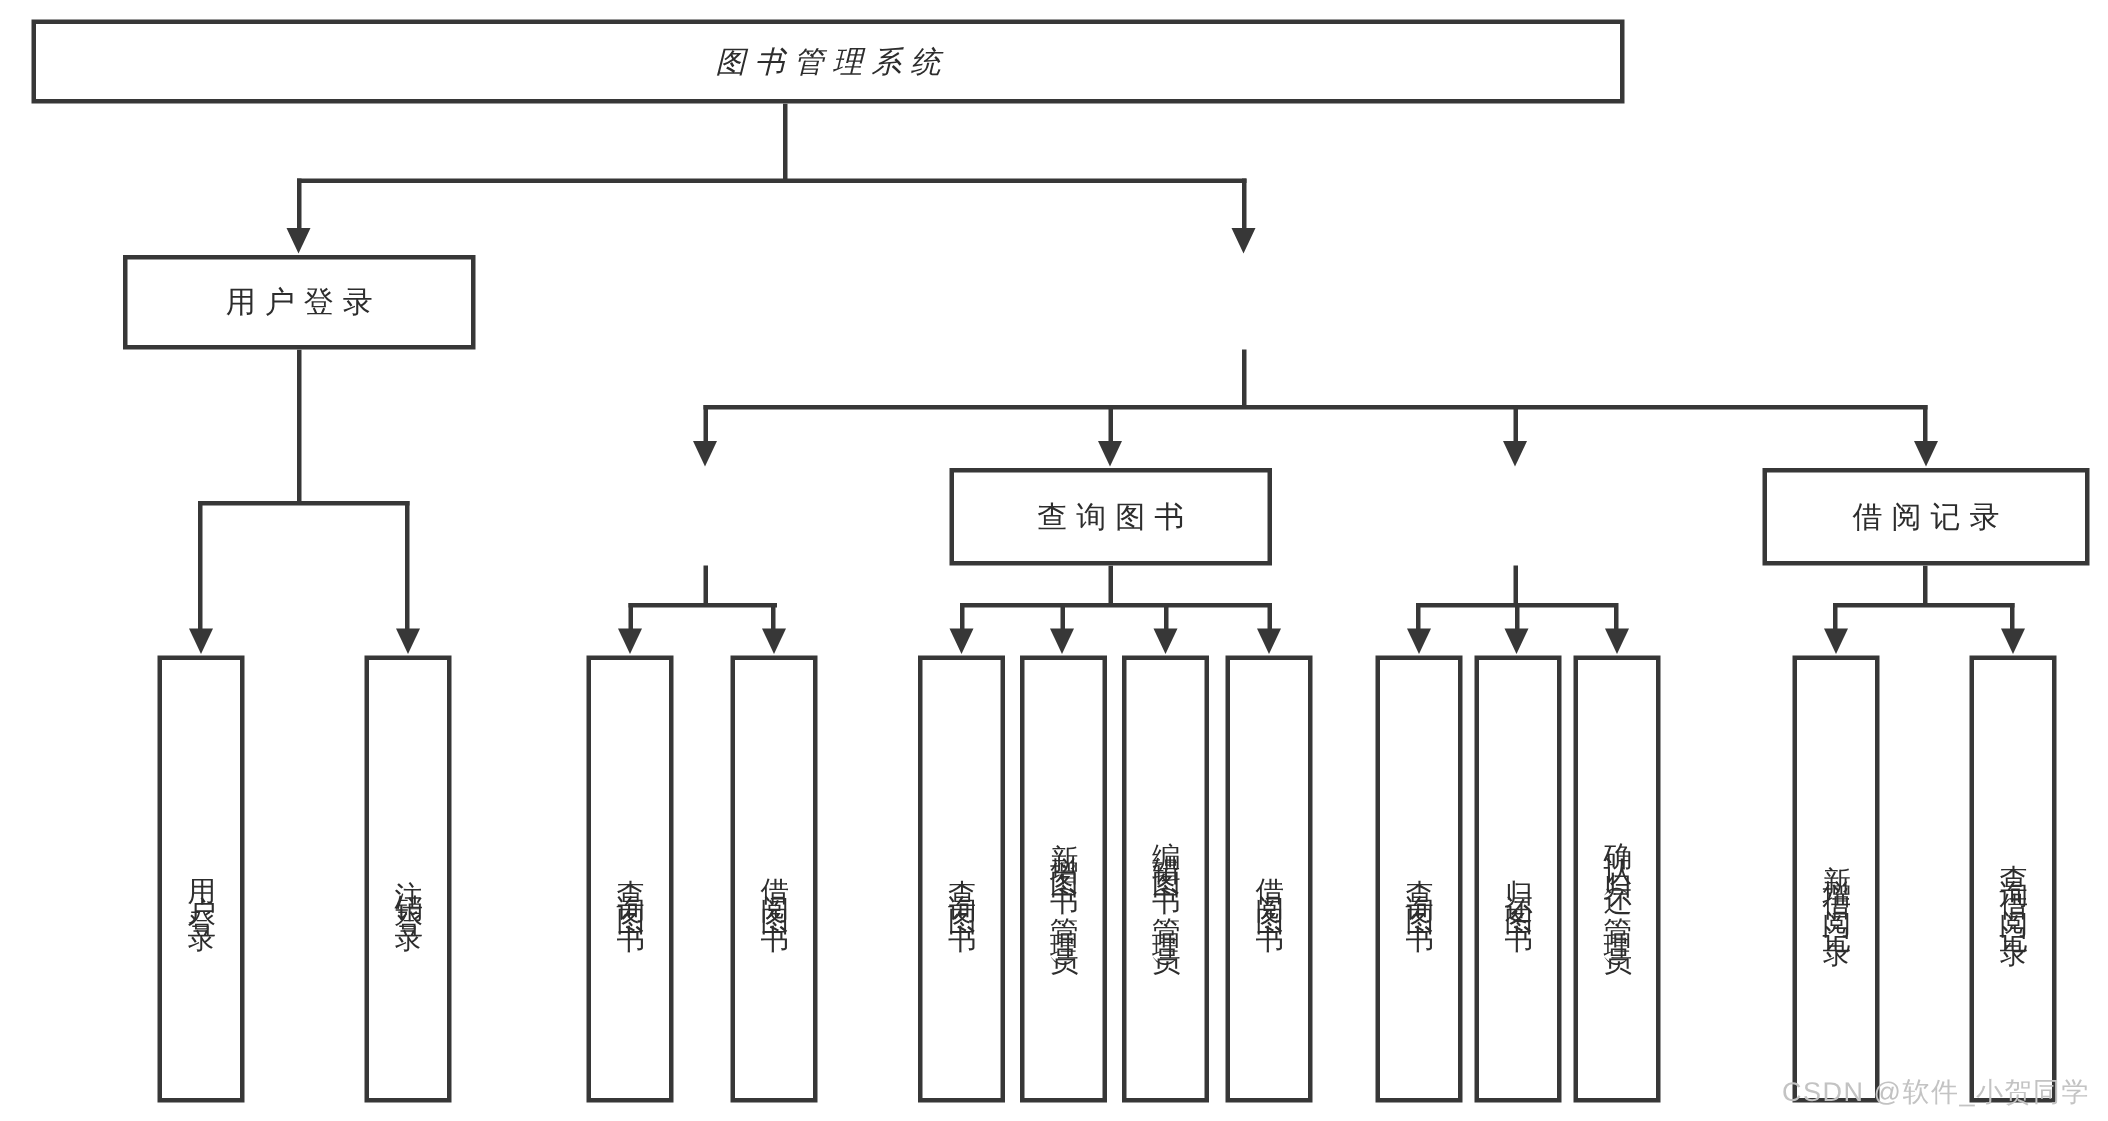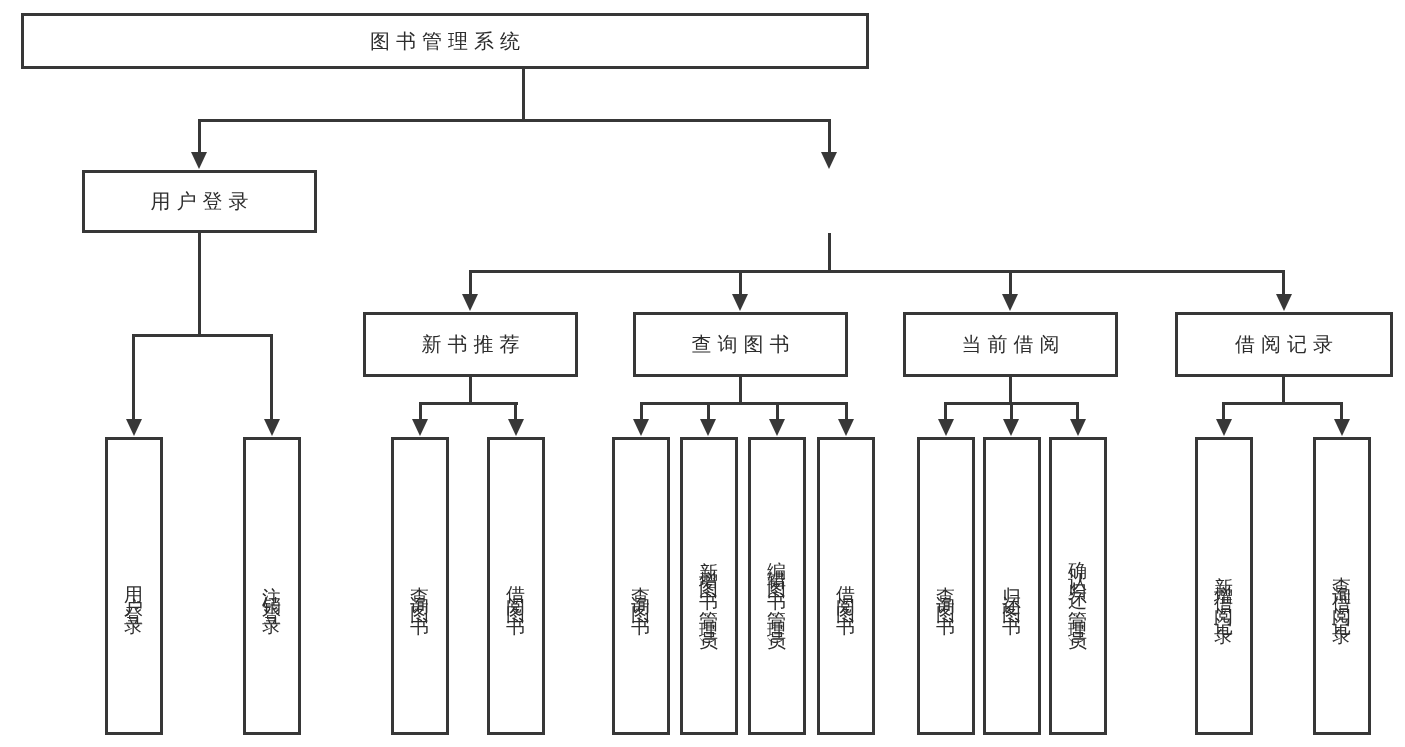--- a/index.html
+++ b/index.html
@@ -12,21 +12,21 @@
     position:absolute;box-sizing:border-box;background:#ffffff;
     border:3px solid #373737;display:flex;align-items:center;justify-content:center;
     color:#2d2d2d;
   }
   .h-label{font-size:20px;letter-spacing:6px;margin-right:-6px;white-space:nowrap;}
   .leaf{top:437px;width:58px;height:298px;}
   .v-label{
     writing-mode:vertical-rl;text-orientation:mixed;
     font-size:19px;letter-spacing:10px;margin-bottom:-10px;line-height:1;
   }
-  #n-root{left:21px;top:13px;width:848px;height:56px;}
+  #n-root{left:21px;top:13px;width:1062px;height:56px;font-style:italic;}
   #n-user{left:82px;top:170px;width:235px;height:63px;}
   #n-book{left:712px;top:170px;width:235px;height:63px;}
   #n-l3-0{left:363px;top:312px;width:215px;height:65px;}
   #n-l3-1{left:633px;top:312px;width:215px;height:65px;}
   #n-l3-2{left:903px;top:312px;width:215px;height:65px;}
   #n-l3-3{left:1175px;top:312px;width:218px;height:65px;}
   #lf-a1{left:105px;} #lf-a2{left:243px;}
   #lf-b1{left:391px;} #lf-b2{left:487px;}
   #lf-c1{left:612px;} #lf-c2{left:680px;} #lf-c3{left:748px;} #lf-c4{left:817px;}
   #lf-d1{left:917px;} #lf-d2{left:983px;} #lf-d3{left:1049px;}
@@ -138,28 +138,22 @@
   <div class="arrow lhead" id="a-e2"></div>
 
   <div class="box" id="n-root">
     <span class="h-label">图书管理系统</span>
   </div>
 
   <div class="box" id="n-user">
     <span class="h-label">用户登录</span>
   </div>
 
-  <div class="box" id="n-l3-0">
-    <span class="h-label">新书推荐</span>
-  </div>
   <div class="box" id="n-l3-1">
     <span class="h-label">查询图书</span>
-  </div>
-  <div class="box" id="n-l3-2">
-    <span class="h-label">当前借阅</span>
   </div>
   <div class="box" id="n-l3-3">
     <span class="h-label">借阅记录</span>
   </div>
 
   <div class="box leaf" id="lf-a1">
     <span class="v-label">用户登录</span>
   </div>
   <div class="box leaf" id="lf-a2">
     <span class="v-label">注销登录</span>
@@ -191,13 +185,14 @@
   <div class="box leaf" id="lf-d3">
     <span class="v-label">确认归还（管理员）</span>
   </div>
   <div class="box leaf" id="lf-e1">
     <span class="v-label">新增借阅记录</span>
   </div>
   <div class="box leaf" id="lf-e2">
     <span class="v-label">查询借阅记录</span>
   </div>
 
+  <div class="watermark">CSDN @软件_小贺同学</div>
 </div>
 
 </body></html>

